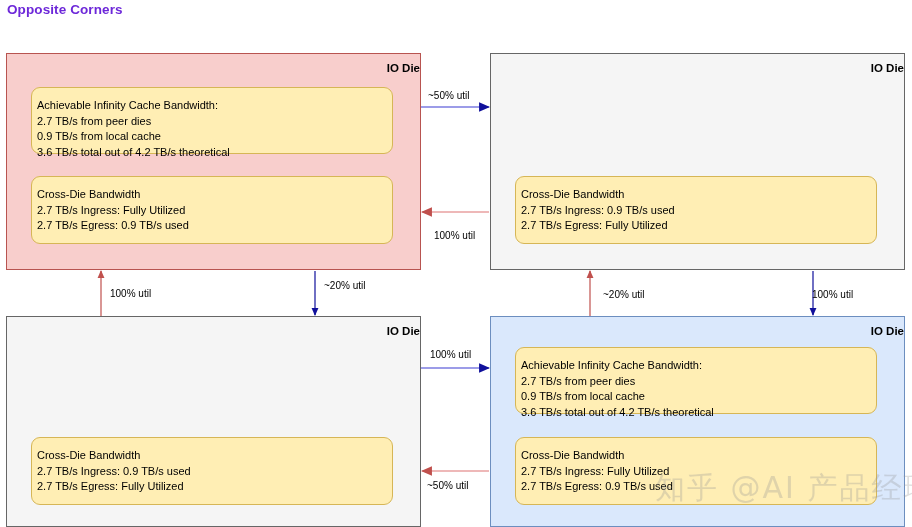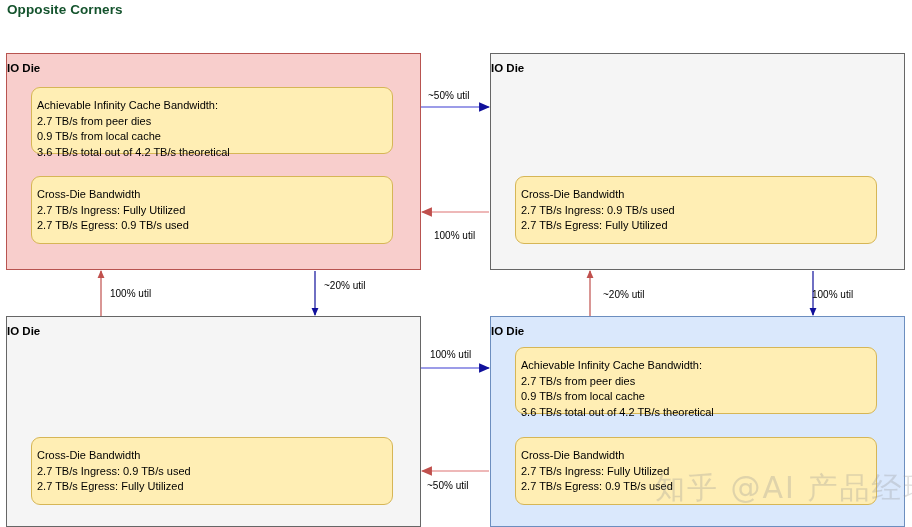--- a/index.html
+++ b/index.html
@@ -14,21 +14,21 @@
     font-family: "Liberation Sans", sans-serif;
     overflow: hidden;
   }
 
   #page-title {
     position: absolute;
     left: 7px;
     top: 2px;
     font-size: 13.5px;
     font-weight: bold;
-    color: #14532d;
+    color: #6d28d9;
     letter-spacing: 0.1px;
   }
 
   
   .die {
     position: absolute;
     box-sizing: border-box;
     border: 1px solid #666666;
     background: #f5f5f5;
   }
@@ -38,21 +38,21 @@
   }
   .die.blue {
     background: #dae8fc;
     border: 1px solid #6c8ebf;
   }
   .die-title {
     position: absolute;
     left: 0;
     right: 0;
     top: 8px;
-    text-align: left;
+    text-align: right;
     font-size: 11.5px;
     font-weight: bold;
     color: #000000;
   }
 
   
   .note {
     position: absolute;
     box-sizing: border-box;
     background: #ffeeb4;

